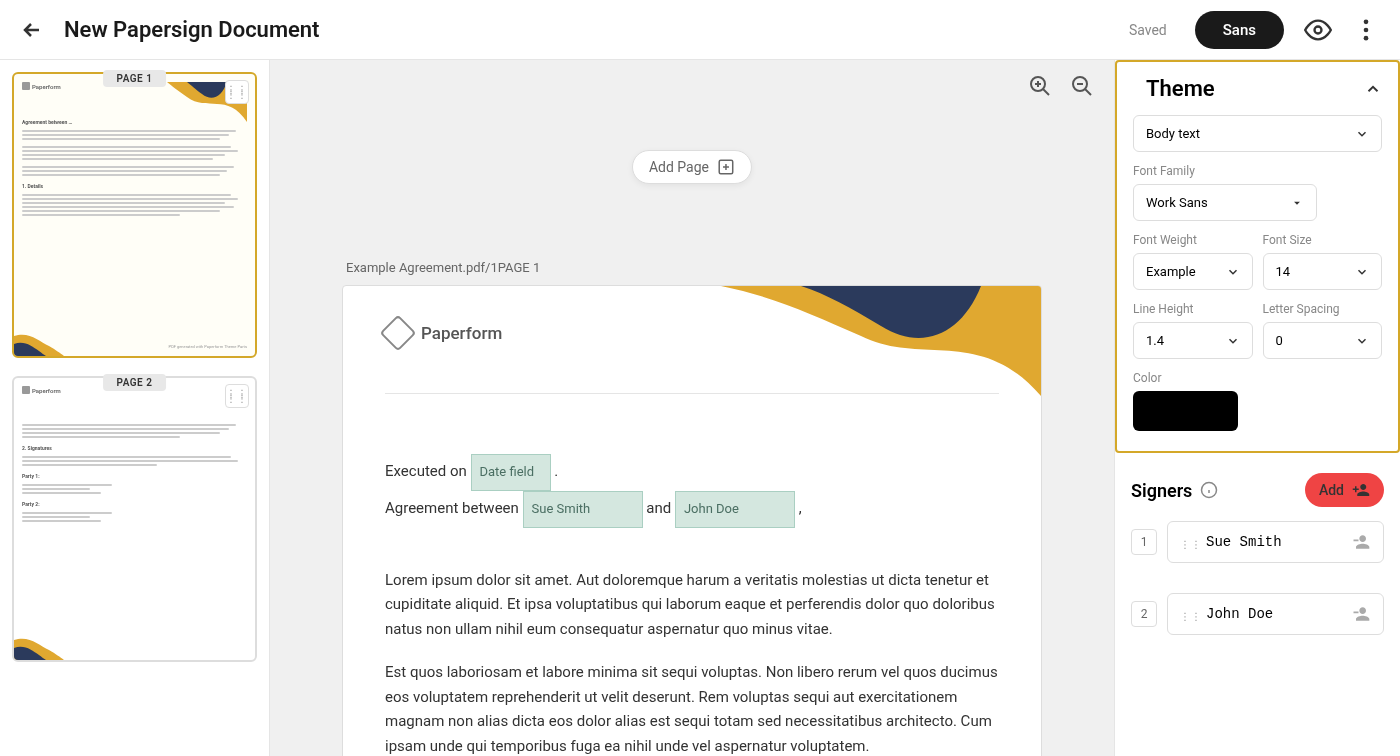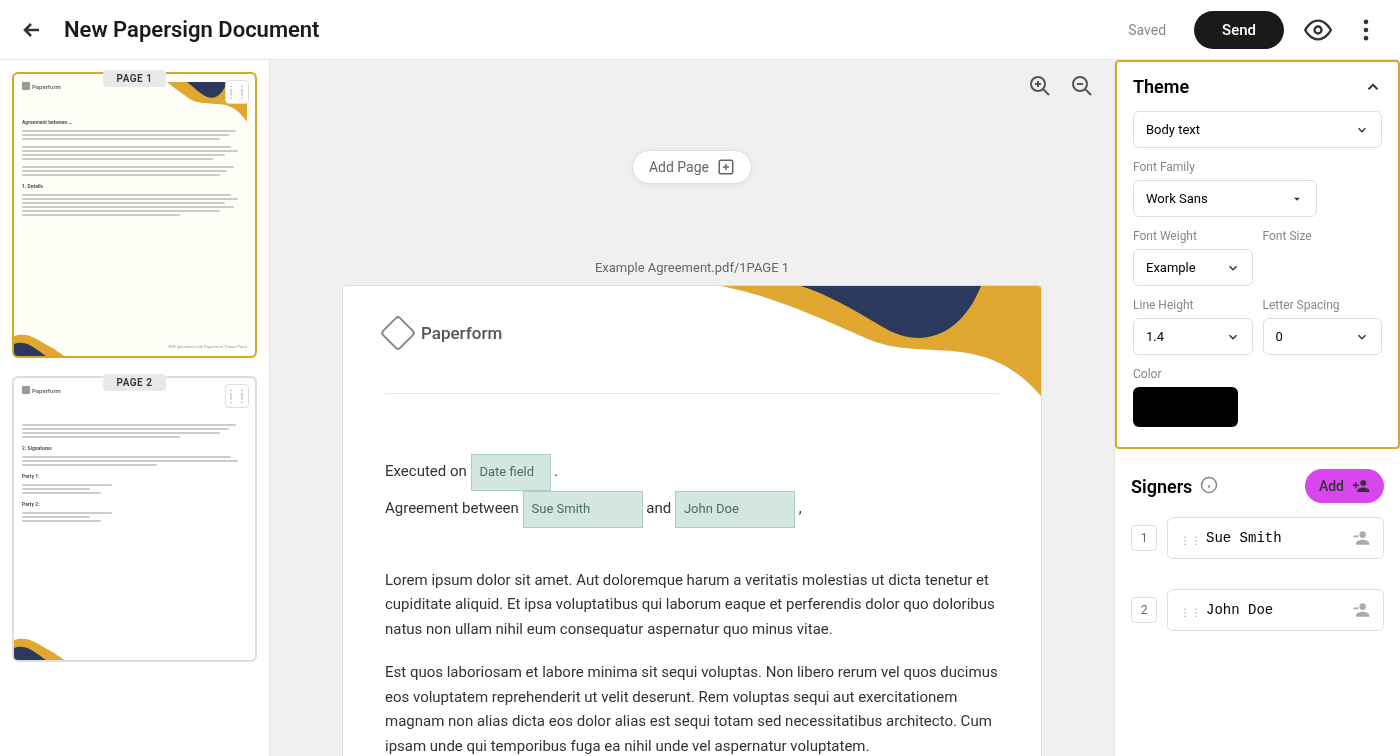--- a/index.html
+++ b/index.html
@@ -34,52 +34,52 @@
     .thumb-footer-shape { position: absolute; bottom: 0; left: 0; width: 50px; height: 30px; }
 
     
     .canvas { flex: 1; background: #f0f0f0; position: relative; overflow: hidden; }
     .canvas-toolbar { position: absolute; top: 14px; right: 20px; display: flex; gap: 18px; z-index: 5; }
     .zoom-icon { width: 24px; height: 24px; cursor: pointer; color: #555; }
     .add-page-btn { position: absolute; top: 90px; left: 50%; transform: translateX(-50%); background: #fff; border: 1px solid #ddd; padding: 7px 16px; border-radius: 18px; font-size: 14px; display: flex; align-items: center; gap: 8px; cursor: pointer; color: #666; box-shadow: 0 2px 6px rgba(0,0,0,0.06); z-index: 3; }
     .plus-sq { width: 18px; height: 18px; }
 
     .doc-preview { position: absolute; top: 200px; left: 50%; transform: translateX(-50%); width: 700px; }
-    .doc-meta { display: flex; justify-content: center; padding: 0 4px 10px; font-size: 13px; color: #666; }
+    .doc-meta { display: flex; justify-content: flex-start; padding: 0 4px 10px; font-size: 13px; color: #666; }
     .doc-page { background: #fff; border: 1px solid #ddd; border-radius: 4px; padding: 28px 42px 0 42px; height: 560px; position: relative; overflow: hidden; }
     .doc-page-header { height: 80px; display: flex; align-items: flex-start; position: relative; border-bottom: 1px solid #e5e5e5; margin-bottom: 60px; }
     .pf-logo { display: flex; align-items: center; gap: 10px; font-size: 17px; color: #555; font-weight: 500; margin-top: 6px; }
     .pf-logo-mark { width: 26px; height: 26px; border: 2px solid #888; border-radius: 4px; transform: rotate(45deg); }
     .header-shape { position: absolute; top: -28px; right: -42px; }
 
     .agreement-text { font-size: 15px; color: #333; line-height: 2.2; }
     .field-span { background: #d4e7df; padding: 2px 8px; border: 1px solid #aacfc2; font-family: 'Courier New', monospace; font-size: 14px; display: inline-block; min-width: 120px; }
     .field-text { font-size: 13px; color: #4b6f63; }
 
     .body-text { margin-top: 40px; font-size: 15px; line-height: 1.65; color: #333; }
     .body-text p { margin-bottom: 18px; }
 
     
     .right-panel { width: 286px; background: #fff; border-left: 1px solid #e5e5e5; display: flex; flex-direction: column; overflow-y: auto; }
     .theme-panel { border: 2px solid #d4a829; border-radius: 4px; margin: 0; padding: 14px 16px 20px; }
     .panel-header { display: flex; justify-content: space-between; align-items: center; margin-bottom: 14px; }
-    .panel-title { font-size: 18px; font-weight: 600; }
+    .panel-title { font-size: 22px; font-weight: 600; margin-left: 13px; }
     .chev { width: 18px; height: 18px; cursor: pointer; }
 
     .select-box { border: 1px solid #ddd; border-radius: 6px; padding: 10px 12px; display: flex; justify-content: space-between; align-items: center; font-size: 13px; cursor: pointer; background: #fff; }
     .field-label { font-size: 12px; color: #888; margin: 12px 0 6px; }
     .theme-row { display: flex; gap: 10px; }
     .theme-col { flex: 1; }
     .color-swatch { width: 105px; height: 40px; background: #000; border-radius: 6px; cursor: pointer; }
 
     .signers-panel { padding: 20px 16px; }
     .signers-header { display: flex; align-items: center; justify-content: space-between; margin-bottom: 14px; }
-    .signers-title { font-size: 18px; font-weight: 600; display: flex; align-items: flex-start; gap: 8px; }
+    .signers-title { font-size: 18px; font-weight: 600; display: flex; align-items: center; gap: 8px; }
     .info-icon { width: 18px; height: 18px; color: #888; }
-    .add-btn { background: #d946ef; color: #333; border: none; padding: 8px 14px; border-radius: 18px; font-size: 14px; font-weight: 500; display: flex; align-items: center; gap: 8px; cursor: pointer; }
+    .add-btn { background: #ef4444; color: #333; border: none; padding: 8px 14px; border-radius: 18px; font-size: 14px; font-weight: 500; display: flex; align-items: center; gap: 8px; cursor: pointer; }
     .signer-order { border: 1px solid #ddd; border-radius: 6px; padding: 8px 12px; display: flex; justify-content: space-between; align-items: center; font-size: 13px; margin-bottom: 24px; cursor: pointer; background: #fff; margin-left: auto; width: 150px; }
 
     .signer-row { display: flex; align-items: center; gap: 10px; margin-bottom: 30px; }
     .signer-num { width: 26px; height: 26px; border: 1px solid #ddd; border-radius: 4px; display: flex; align-items: center; justify-content: center; font-size: 12px; color: #666; }
     .signer-card { flex: 1; border: 1px solid #ddd; border-radius: 6px; padding: 10px 12px; display: flex; align-items: center; gap: 10px; }
     .signer-drag { width: 16px; color: #aaa; cursor: grab; }
     .signer-name { flex: 1; font-family: 'Courier New', monospace; font-size: 14px; }
     .signer-icon { width: 20px; height: 20px; color: #aaa; }
     .dots-handle { font-size: 10px; line-height: 5px; letter-spacing: 1px; color: #999; }
   </style>
@@ -87,21 +87,21 @@
 <body>
 
 <div class="header">
   <div class="back-arrow">
     <svg viewBox="0 0 24 24" fill="none" stroke="#333" stroke-width="2.5">
         <path d="M19 12H5M11 18l-6-6 6-6"></path>
       </svg>
   </div>
   <div class="doc-title">New Papersign Document</div>
   <span class="saved-text">Saved</span>
-  <button class="send-btn">Send</button>
+  <button class="send-btn">Sans</button>
   <div class="header-icon">
     <svg viewBox="0 0 24 24" fill="none" stroke="#333" stroke-width="2">
         <path d="M1 12s4-8 11-8 11 8 11 8-4 8-11 8-11-8-11-8z"></path>
         <circle cx="12" cy="12" r="3"></circle>
       </svg>
   </div>
   <div class="header-icon">
     <svg viewBox="0 0 24 24" fill="#333">
         <circle cx="12" cy="5" r="2"></circle>
         <circle cx="12" cy="12" r="2"></circle>
@@ -305,20 +305,26 @@
           <div class="field-label">Font Weight</div>
           <div class="select-box">
             <span>Example</span>
             <svg width="14" height="14" viewBox="0 0 24 24" fill="none" stroke="#333" stroke-width="2.5">
                 <polyline points="6 9 12 15 18 9"></polyline>
               </svg>
           </div>
         </div>
         <div class="theme-col">
           <div class="field-label">Font Size</div>
+          <div class="select-box">
+            <span>14</span>
+            <svg width="14" height="14" viewBox="0 0 24 24" fill="none" stroke="#333" stroke-width="2.5">
+                <polyline points="6 9 12 15 18 9"></polyline>
+              </svg>
+          </div>
         </div>
       </div>
 
       <div class="theme-row">
         <div class="theme-col">
           <div class="field-label">Line Height</div>
           <div class="select-box">
             <span>1.4</span>
             <svg width="14" height="14" viewBox="0 0 24 24" fill="none" stroke="#333" stroke-width="2.5">
                 <polyline points="6 9 12 15 18 9"></polyline>

